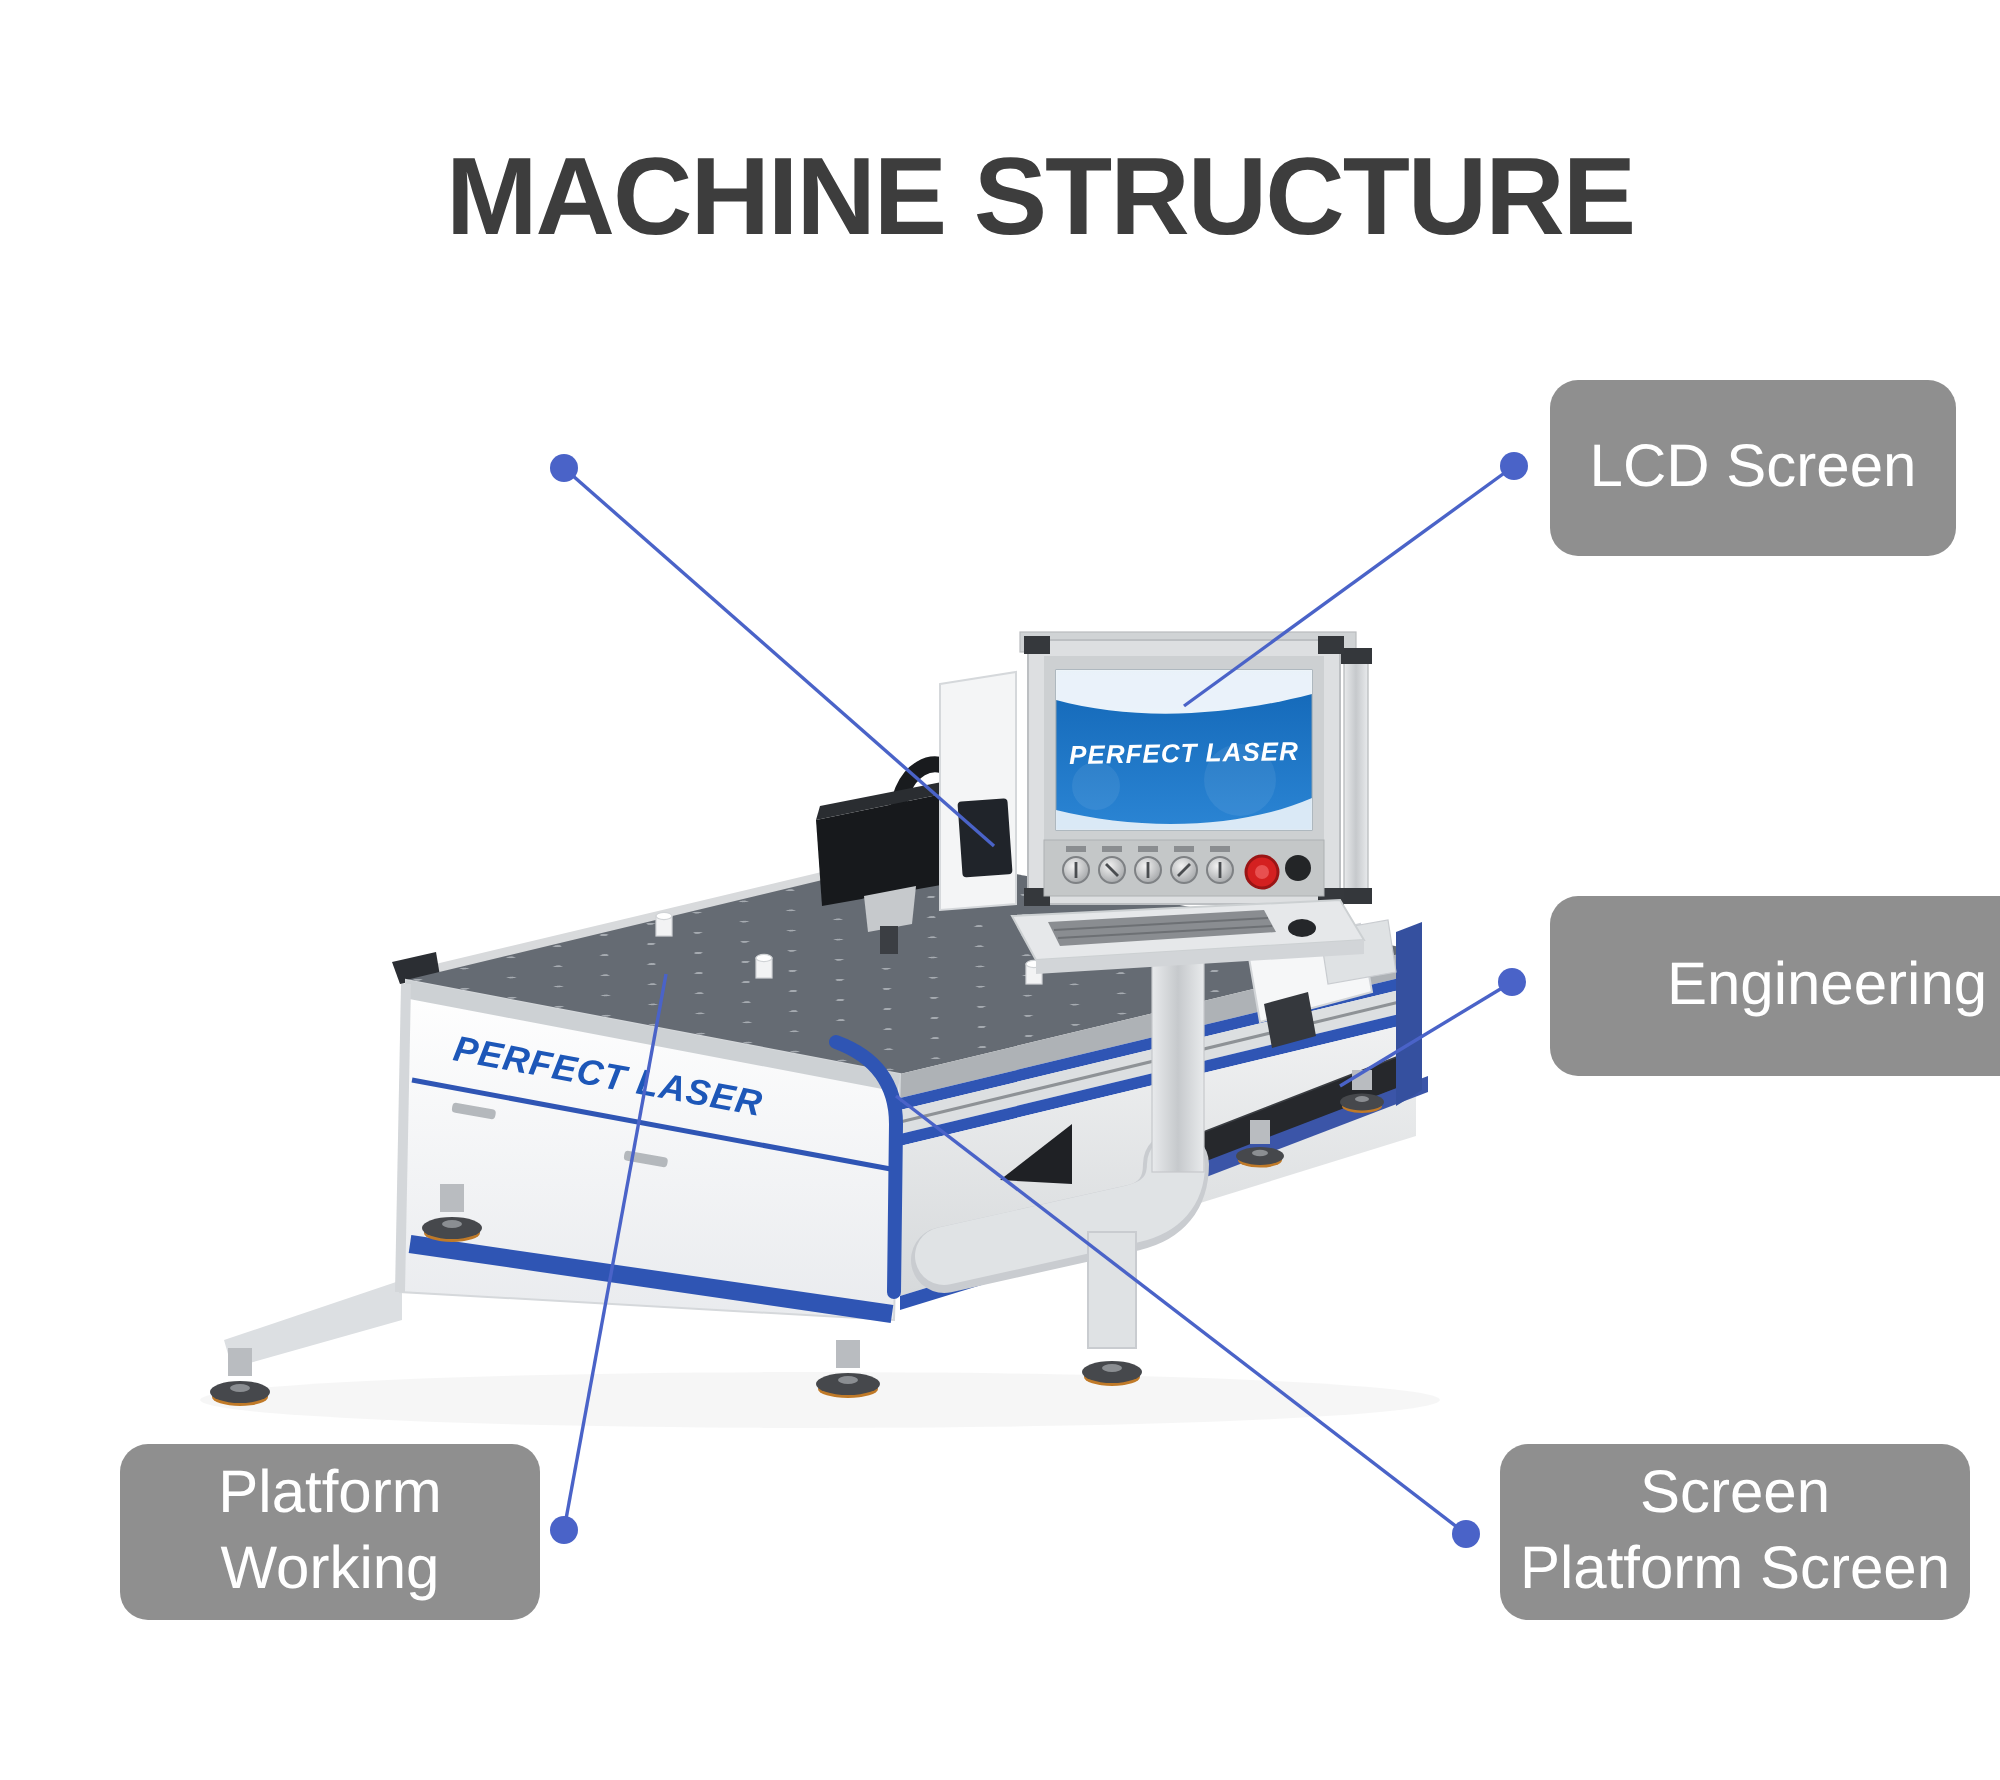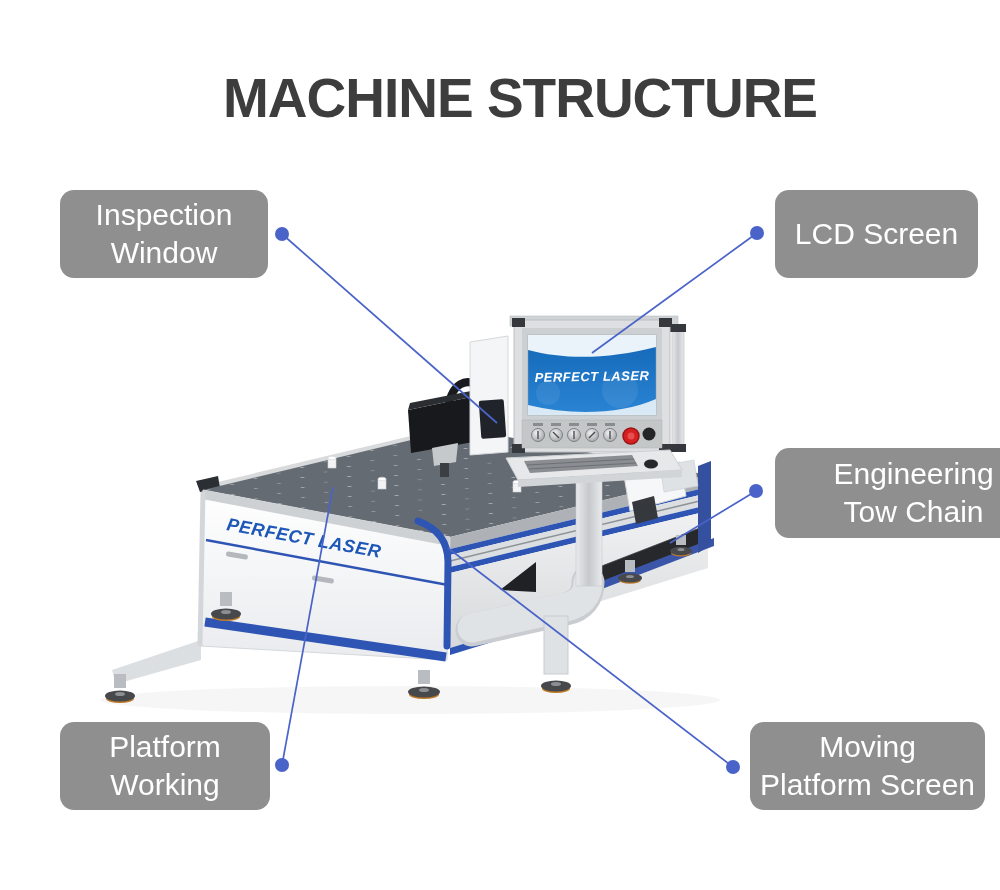--- a/index.html
+++ b/index.html
@@ -233,33 +233,28 @@
       <line class="cline" x1="262" y1="765" x2="313" y2="487"></line>
       <line class="cline" x1="713" y1="767" x2="428" y2="548"></line>
       <circle class="cdot" cx="262" cy="234" r="7"></circle>
       <circle class="cdot" cx="737" cy="233" r="7"></circle>
       <circle class="cdot" cx="736" cy="491" r="7"></circle>
       <circle class="cdot" cx="262" cy="765" r="7"></circle>
       <circle class="cdot" cx="713" cy="767" r="7"></circle>
     </g>
   </svg>
 
-  <div class="callout" id="co-inspection">
-    <span>Inspection</span>
-    <span>Window</span>
-  </div>
   <div class="callout" id="co-lcd">
     <span>LCD Screen</span>
   </div>
   <div class="callout" id="co-tow">
     <span>Engineering</span>
-    <span>Tow Chain</span>
   </div>
   <div class="callout" id="co-working">
     <span>Platform</span>
     <span>Working</span>
   </div>
   <div class="callout" id="co-moving">
-    <span>Moving</span>
+    <span>Screen</span>
     <span>Platform Screen</span>
   </div>
 
 </div>
 
 </body></html>

